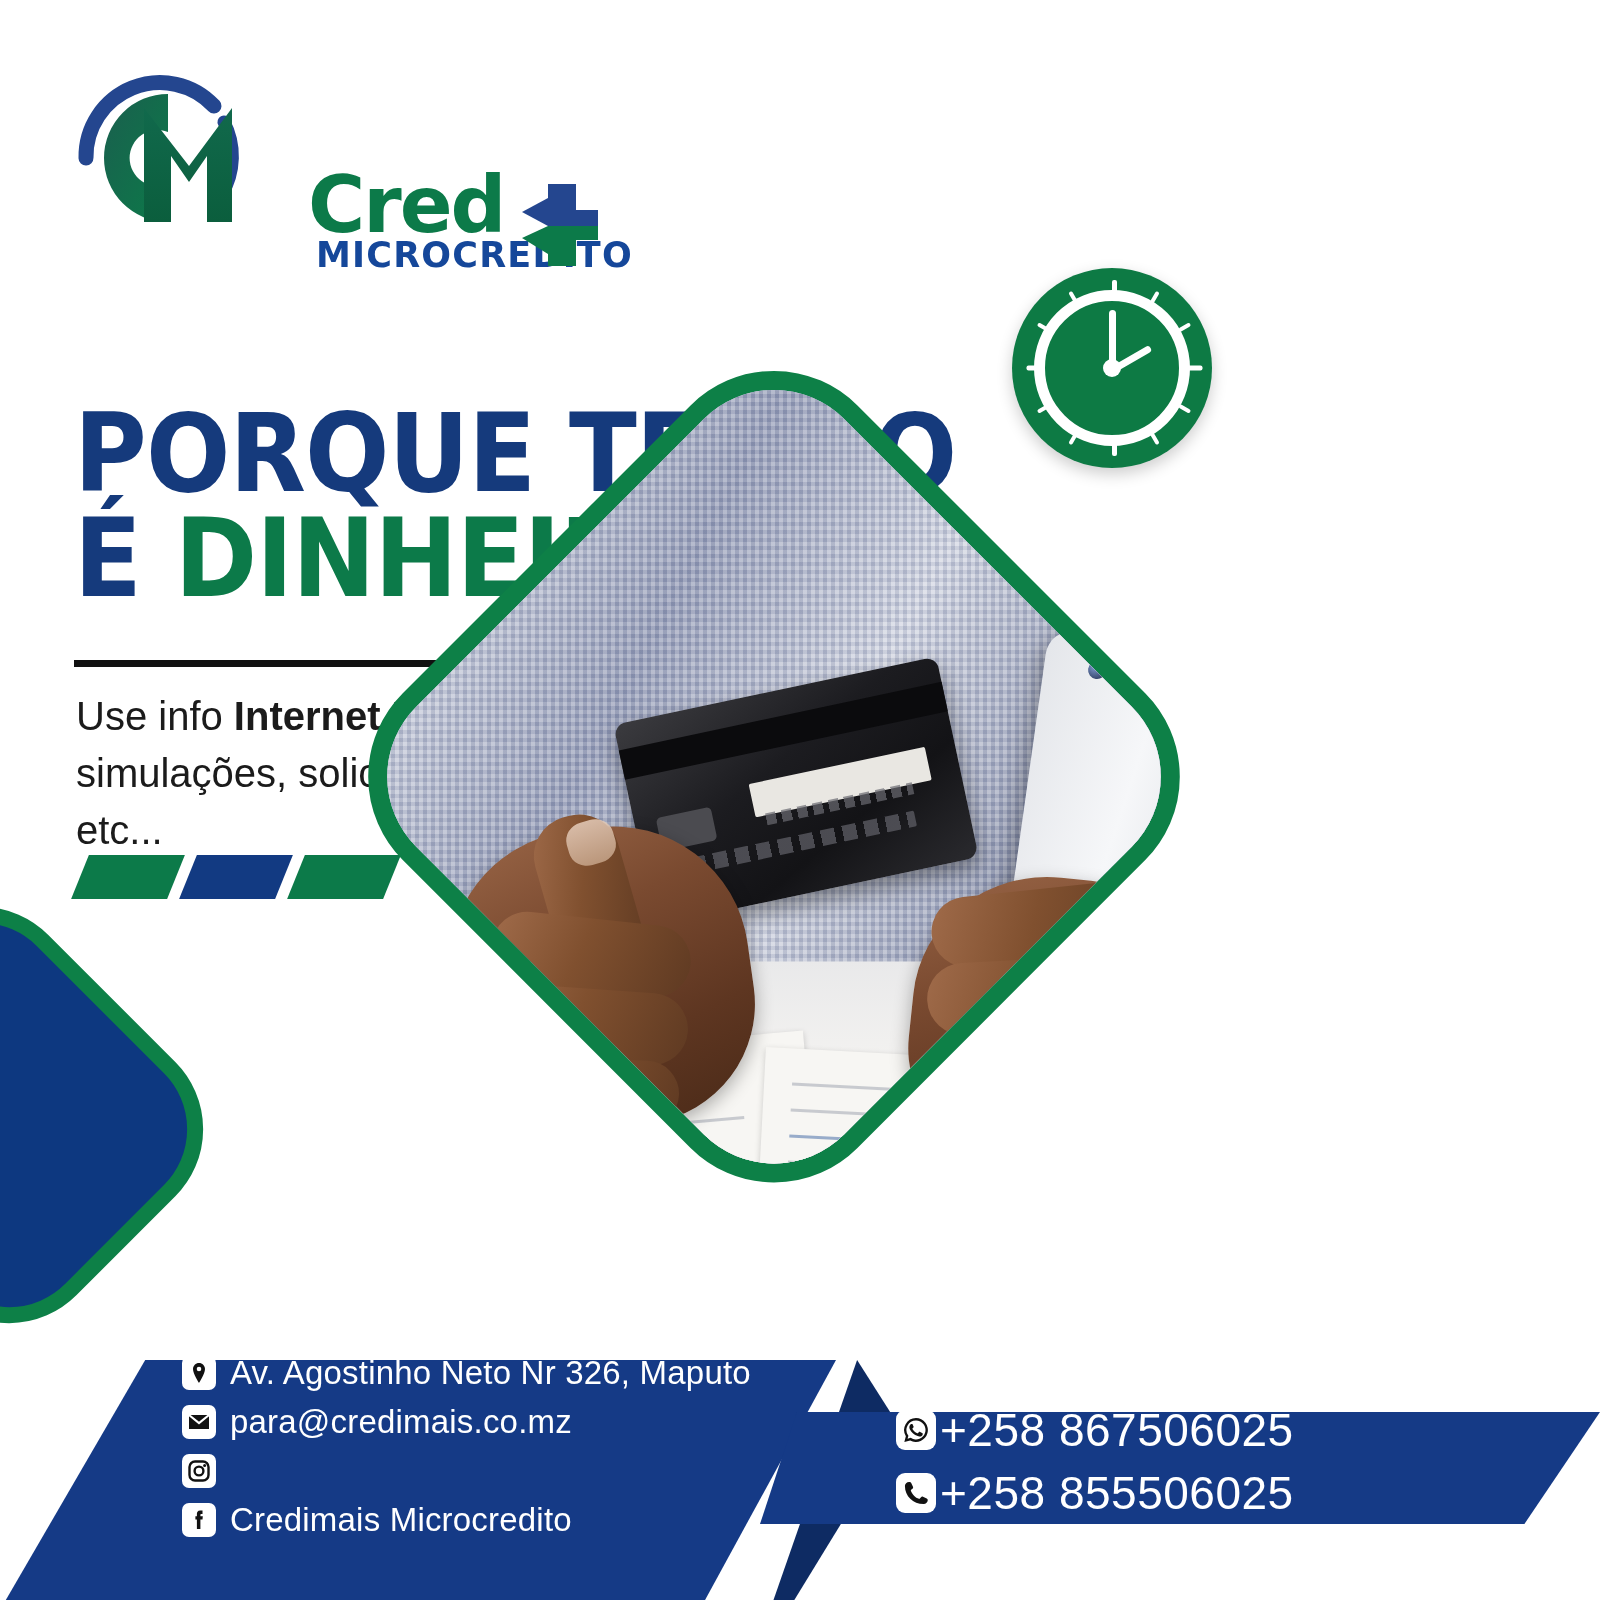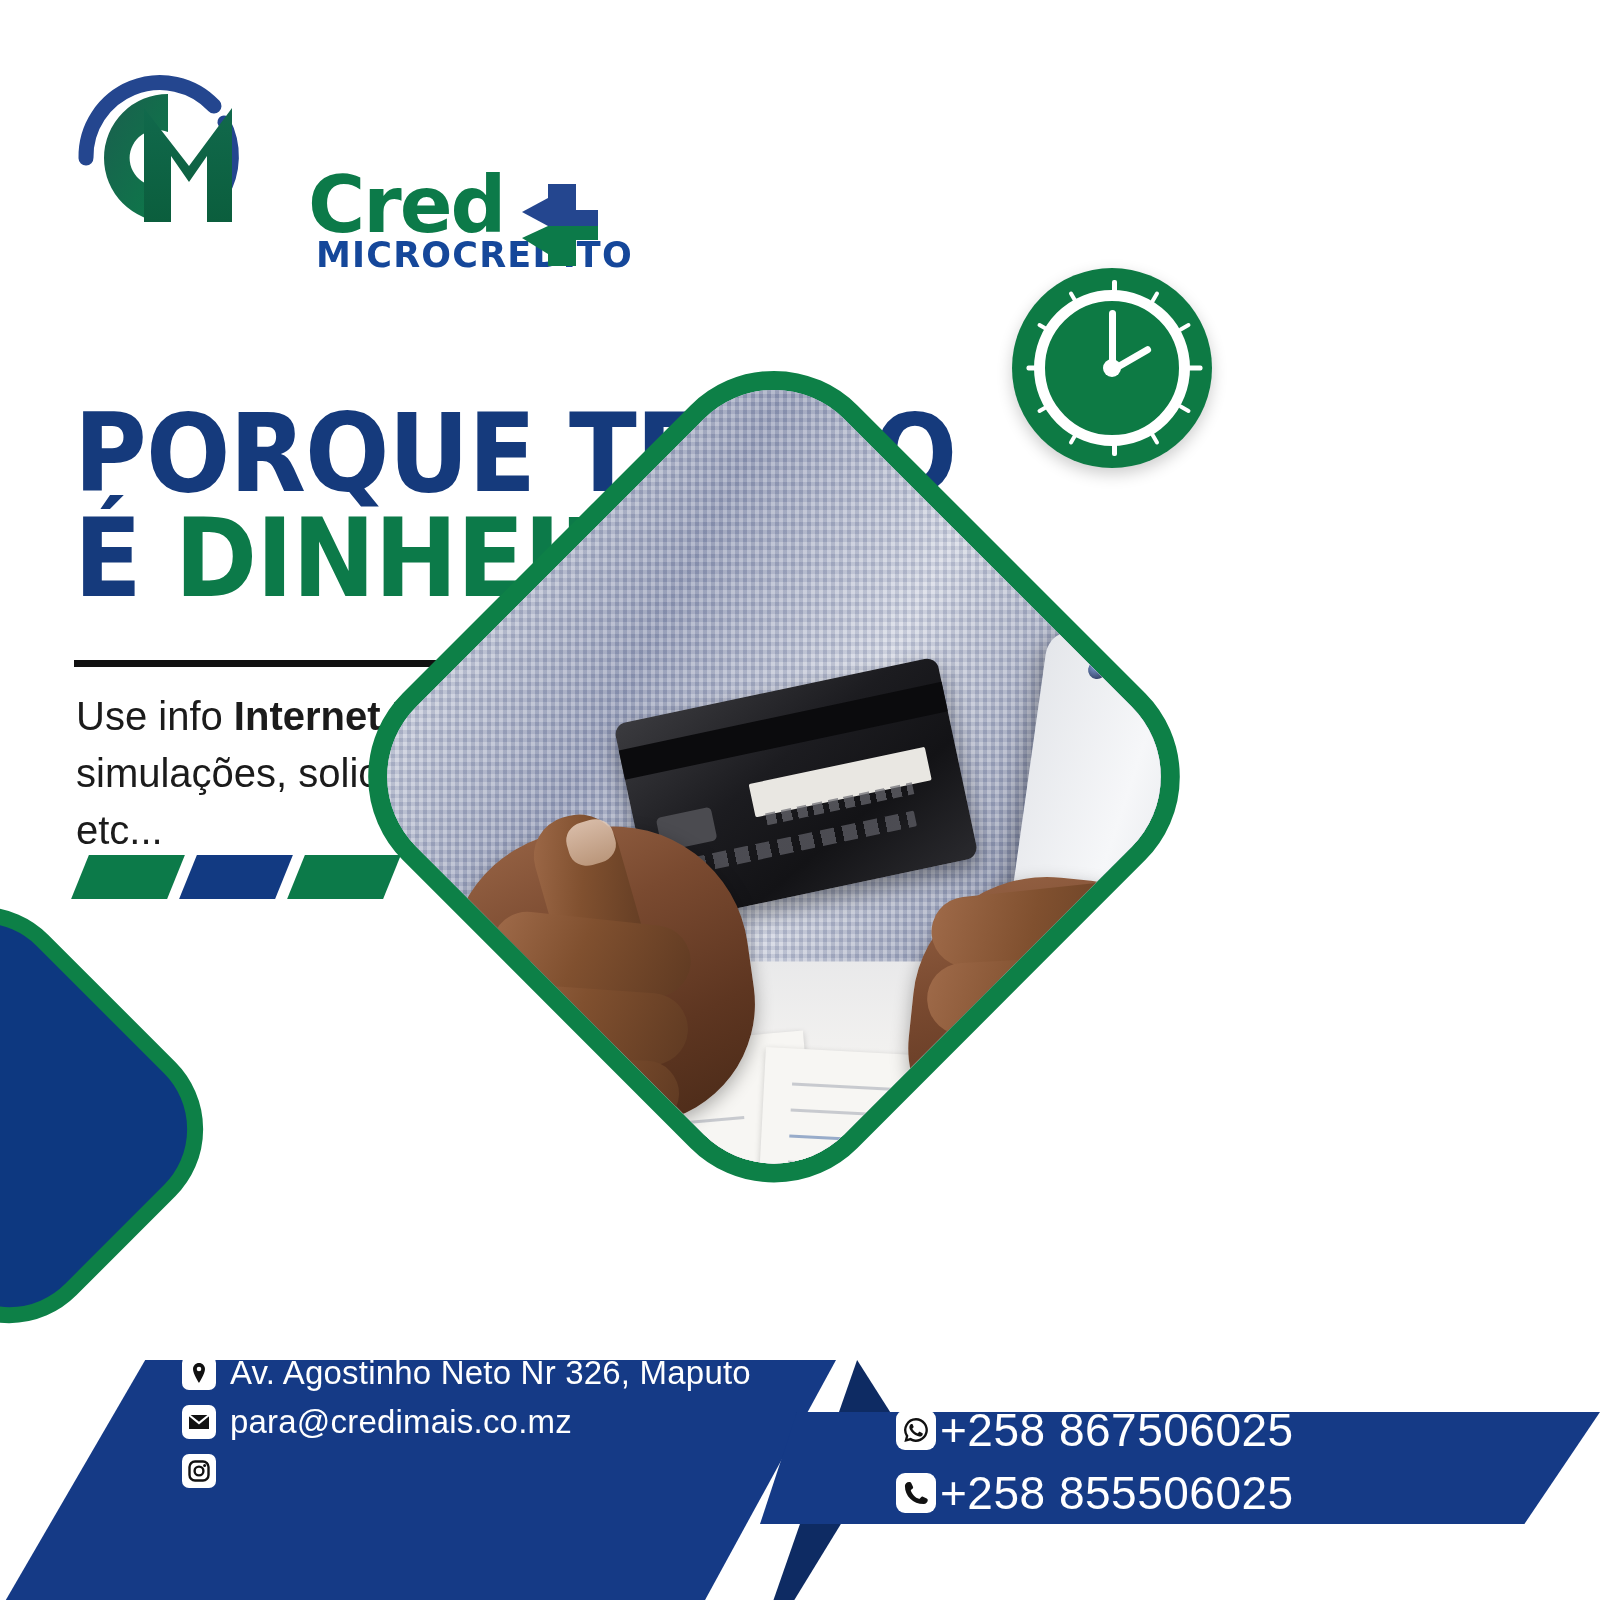--- a/index.html
+++ b/index.html
@@ -272,20 +272,28 @@
     <div class="c-row">
       <span class="c-ico">
         <svg viewBox="0 0 24 24" width="24" height="24">
           <rect x="2.5" y="2.5" width="19" height="19" rx="5.5" fill="none" stroke="#111" stroke-width="2.4"></rect>
           <circle cx="12" cy="12" r="4.4" fill="none" stroke="#111" stroke-width="2.4"></circle>
           <circle cx="17.6" cy="6.4" r="1.5" fill="#111"></circle>
         </svg>
       </span>
     </div>
 
+    <div class="c-row">
+      <span class="c-ico">
+        <svg viewBox="0 0 24 24" width="24" height="24">
+            <path d="M15.5 8.2h-2.1V6.8c0-.7.4-.9.8-.9h1.3V2.6h-2.3c-2.7 0-3.3 2-3.3 3.3v2.3H8.4v3.3h1.5V21h3.5v-9.5h2.1l.3-3.3z" fill="#111"></path>
+          </svg>
+      </span>
+      <span class="c-txt">Credimais Microcredito</span>
+    </div>
 
 
   </div>
 
   <div class="phone-list">
     <div class="p-row">
       <span class="p-ico">
         <svg viewBox="0 0 24 24" width="28" height="28">
           <path d="M12 1.8A10.2 10.2 0 0 0 3.3 17.3L2 22.2l5-1.3A10.2 10.2 0 1 0 12 1.8zm0 2.1a8.1 8.1 0 1 1-4.2 15l-.4-.2-2.6.7.7-2.5-.3-.4A8.1 8.1 0 0 1 12 3.9z" fill="#111"></path>
           <path d="M9.2 7.3c-.2-.5-.4-.5-.6-.5h-.5c-.2 0-.5.1-.8.4-.3.3-1 1-1 2.4s1 2.8 1.2 3c.1.2 2 3.1 4.9 4.2 2.4 1 2.9.8 3.4.7.5 0 1.6-.6 1.8-1.3.2-.6.2-1.2.2-1.3l-.6-.3-2-1c-.3-.1-.5-.1-.7.1l-.8 1c-.2.2-.3.2-.6.1s-1.3-.5-2.4-1.5c-.9-.8-1.5-1.8-1.7-2.1-.1-.3 0-.4.1-.6l.5-.5c.1-.2.2-.3.3-.5.1-.2 0-.4 0-.5l-.7-1.7z" fill="#111"></path>

